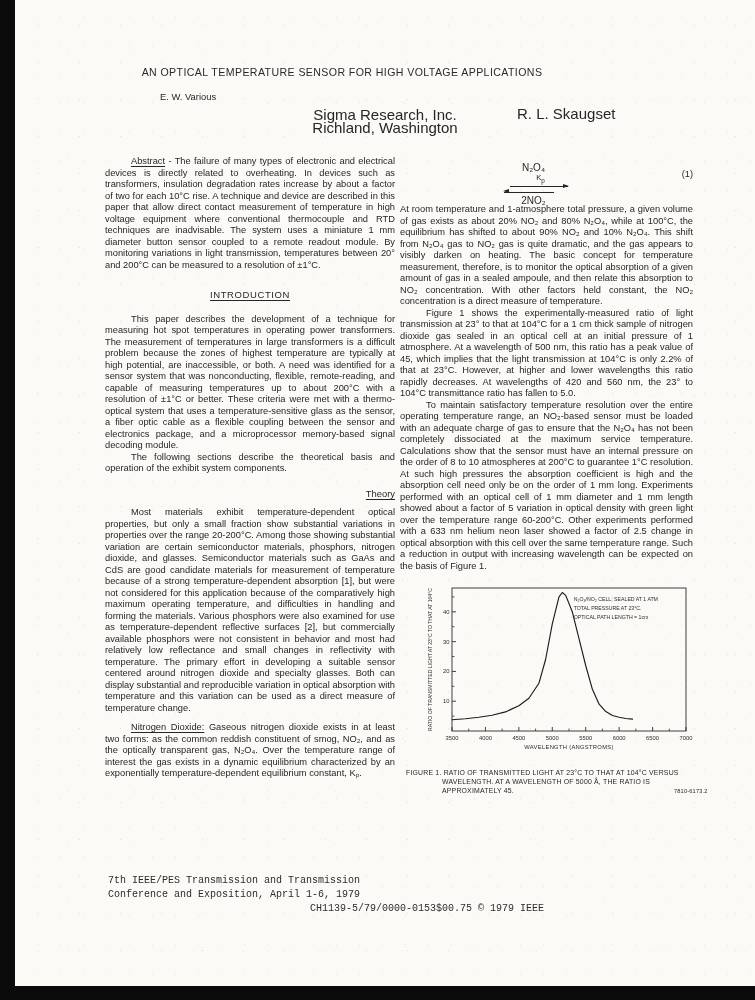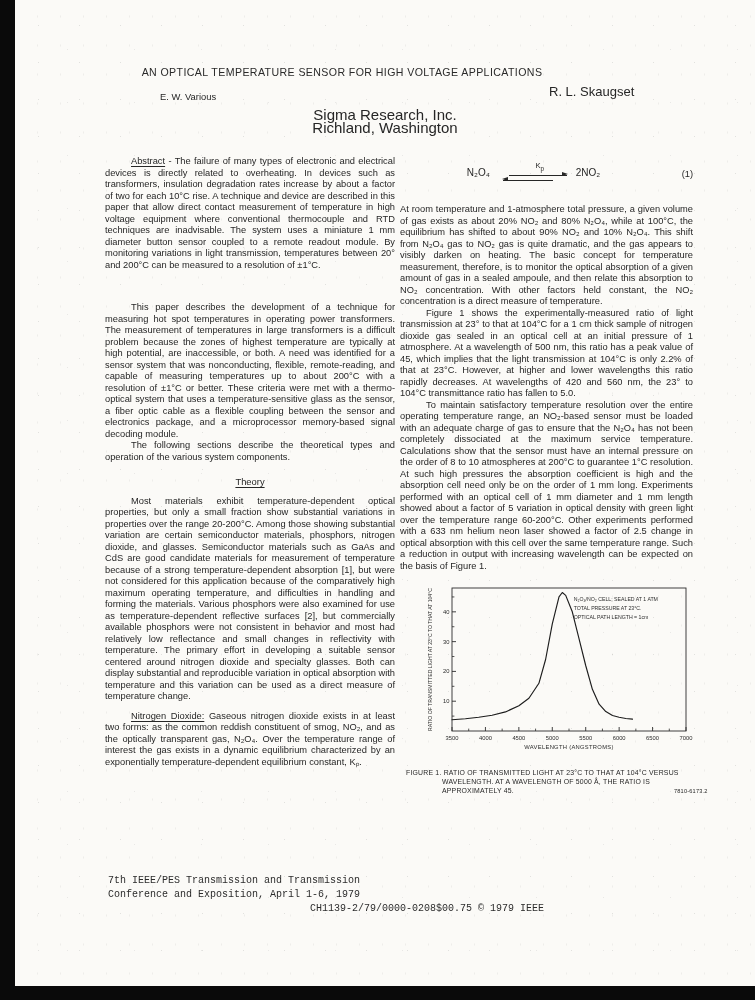--- a/index.html
+++ b/index.html
@@ -22,41 +22,41 @@
   .edge { position:absolute; background:#0a0a0a; }
   .edge-left { left:0; top:0; width:15px; height:1000px; }
   .edge-bottom { left:0; top:986px; width:755px; height:14px; }
   .edge-top { left:15px; top:0; width:318px; height:8px; }
 
   .title {
     position:absolute; left:0; top:66px; width:654px; text-align:center;
     font-size:10.6px; letter-spacing:0.4px; color:#2a2a2a;
   }
   .author-left  { position:absolute; left:145px; top:91px; font-size:9.4px; }
-  .author-right { position:absolute; left:502px; top:84px; font-size:13px;margin-left:32px; }
+  .author-right { position:absolute; left:502px; top:105px; font-size:15px; }
   .affil { position:absolute; left:0; width:740px; text-align:center; font-size:15px; }
   .affil-1 { top:106px; } .affil-2 { top:119px; }
 
   .col { position:absolute; font-size:9.3px; line-height:11.5px; text-align:justify; }
   .col-left  { left:90px;  top:156px; width:290px; }
   .col-right { left:385px; top:154px; width:293px; }
 
   .col p { margin:0; }
   .indent { text-indent:26px; }
   .u { text-decoration:underline; text-underline-offset:1.5px; }
   .gap-s { height:8px; } .gap-m { height:13px; } .gap-l { height:18px; }
 
   .section-head {
     text-align:center; font-size:9.5px; letter-spacing:0.6px; margin:0;
   }
-  .sub-head { font-size:9.4px; margin:0; text-align:center; }
+  .sub-head { font-size:9.4px; margin:0; text-align:right; }
 
   
   .equation { position:relative; height:40px; margin:4px 0 6px 0; }
-  .eq-center { position:absolute; left:0; right:26px; top:4px; display:flex; justify-content:center; align-items:center; }
+  .eq-center { position:absolute; left:0; right:26px; top:4px; display:flex; align-items:center;flex-direction:column; }
   .eq-species { font-size:10px; }
   .eq-arrowstack { display:inline-flex; flex-direction:column; align-items:center; margin:0 9px; }
   .eq-kp { font-size:7.6px; line-height:7px; margin-bottom:1px; margin-left:14px; }
   .arr { position:relative; width:58px; height:0; border-top:1.3px solid #262626; margin:2.2px 0; }
   .arr-right { margin-left:10px; }
   .arr-right::after {
     content:""; position:absolute; right:-1px; top:-3.6px;
     border-left:6.5px solid #262626; border-top:2.6px solid transparent; border-bottom:2.6px solid transparent;
   }
   .arr-left { width:50px; margin-right:10px; }
@@ -93,23 +93,24 @@
 
   <div class="title">AN OPTICAL TEMPERATURE SENSOR FOR HIGH VOLTAGE APPLICATIONS</div>
   <div class="author-left">E. W. Various</div>
   <div class="author-right">R. L. Skaugset</div>
   <div class="affil affil-1">Sigma Research, Inc.</div>
   <div class="affil affil-2">Richland, Washington</div>
 
   <div class="col col-left">
     <p class="indent"><span class="u">Abstract</span><span> - The failure of many types of electronic and electrical devices is directly related to overheating.  In devices such as transformers, insulation degradation rates increase by about a factor of two for each 10°C rise.  A technique and device are described in this paper that allow direct contact measurement of temperature in high voltage equipment where conventional thermocouple and RTD techniques are inadvisable.  The system uses a miniature 1 mm diameter button sensor coupled to a remote readout module.  By monitoring variations in light transmission, temperatures between 20° and 200°C can be measured to a resolution of ±1°C.</span></p>
     <div class="gap-l"></div>
+    <p class="section-head"><span class="u">INTRODUCTION</span></p>
     <div class="gap-m"></div>
     <p class="indent">This paper describes the development of a technique for measuring hot spot temperatures in operating power transformers.  The measurement of temperatures in large transformers is a difficult problem because the zones of highest temperature are typically at high potential, are inaccessible, or both.  A need was identified for a sensor system that was nonconducting, flexible, remote-reading, and capable of measuring temperatures up to about 200°C with a resolution of ±1°C or better.  These criteria were met with a thermo-optical system that uses a temperature-sensitive glass as the sensor, a fiber optic cable as a flexible coupling between the sensor and electronics package, and a microprocessor memory-based signal decoding module.</p>
-    <p class="indent">The following sections describe the theoretical types and operation of the various system components.</p>
+    <p class="indent">The following sections describe the theoretical basis and operation of the exhibit system components.</p>
     <div class="gap-m"></div>
     <p class="sub-head"><span class="u">Theory</span></p>
     <div class="gap-s"></div>
     <p class="indent">Most materials exhibit temperature-dependent optical properties, but only a small fraction show substantial variations in properties over the range 20-200°C.  Among those showing substantial variation are certain semiconductor materials, phosphors, nitrogen dioxide, and glasses.  Semiconductor materials such as GaAs and CdS are good candidate materials for measurement of temperature because of a strong temperature-dependent absorption [1], but were not considered for this application because of the comparatively high maximum operating temperature, and difficulties in handling and forming the materials.  Various phosphors were also examined for use as temperature-dependent reflective surfaces [2], but commercially available phosphors were not consistent in behavior and most had relatively low reflectance and small changes in reflectivity with temperature.  The primary effort in developing a suitable sensor centered around nitrogen dioxide and specialty glasses.  Both can display substantial and reproducible variation in optical absorption with temperature and this variation can be used as a direct measure of temperature change.</p>
     <div class="gap-s"></div>
     <p class="indent"><span class="u">Nitrogen Dioxide:</span><span>  Gaseous nitrogen dioxide exists in at least two forms:  as the common reddish constituent of smog, NO₂, and as the optically transparent gas, N₂O₄.  Over the temperature range of interest the gas exists in a dynamic equilibrium characterized by an exponentially temperature-dependent equilibrium constant, Kₚ.</span></p>
   </div>
 
   <div class="col col-right">
     <div class="equation">
@@ -179,15 +180,15 @@
       <div class="fig-caption">
         <span>FIGURE 1.</span>
         <span>RATIO OF TRANSMITTED LIGHT AT 23°C TO THAT AT 104°C VERSUS WAVELENGTH.  AT A WAVELENGTH OF 5000 Å, THE RATIO IS APPROXIMATELY 45.</span>
         <span class="fig-id">7810-6173.2</span>
       </div>
     </div>
   </div>
 
   <div class="footer-line footer-1">7th IEEE/PES Transmission and Transmission</div>
   <div class="footer-line footer-2">Conference and Exposition, April 1-6, 1979</div>
-  <div class="footer-line footer-code">CH1139-2/79/0000-0208$00.75 © 1979 IEEE</div>
+  <div class="footer-line footer-code">CH1139-5/79/0000-0153$00.75 © 1979 IEEE</div>
 
 </div>
 
 </body></html>

